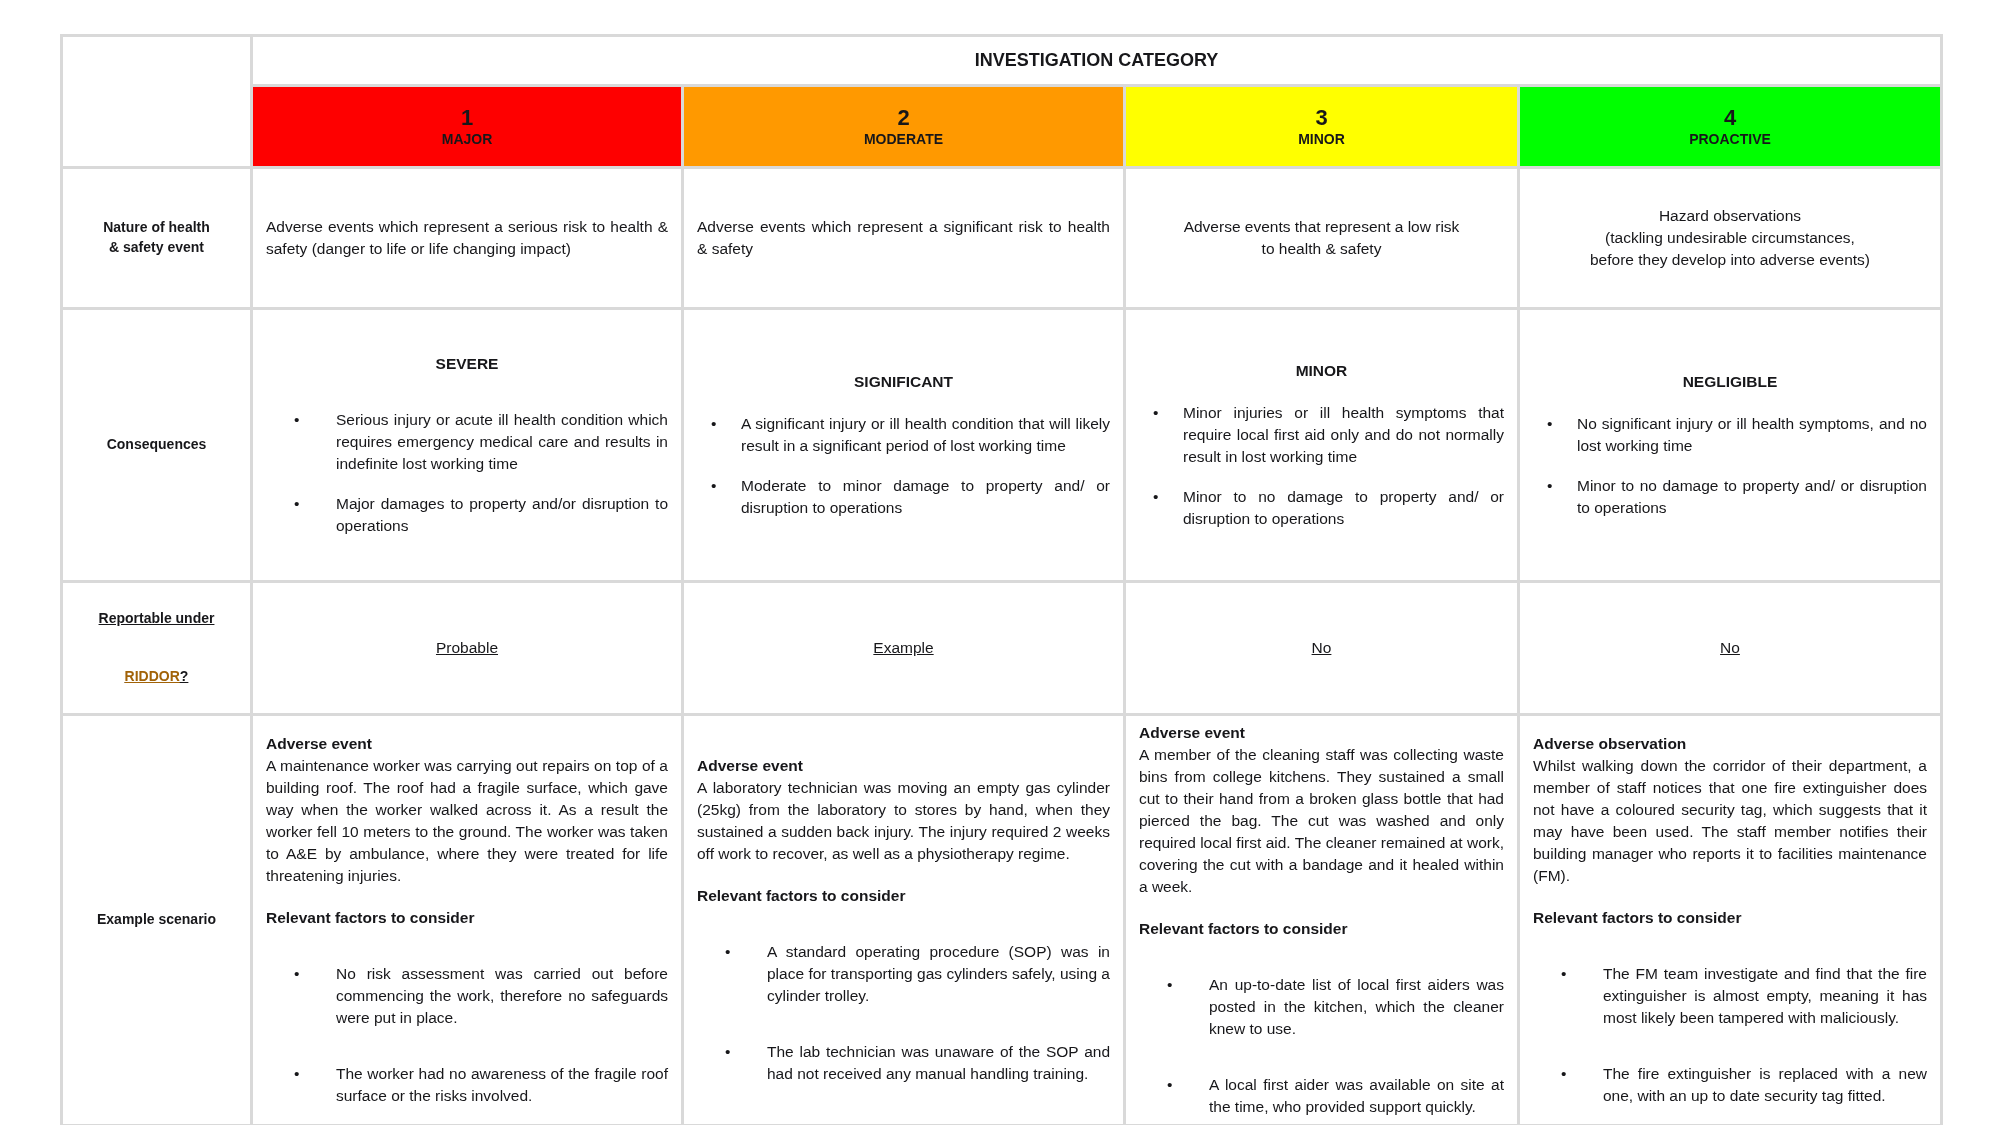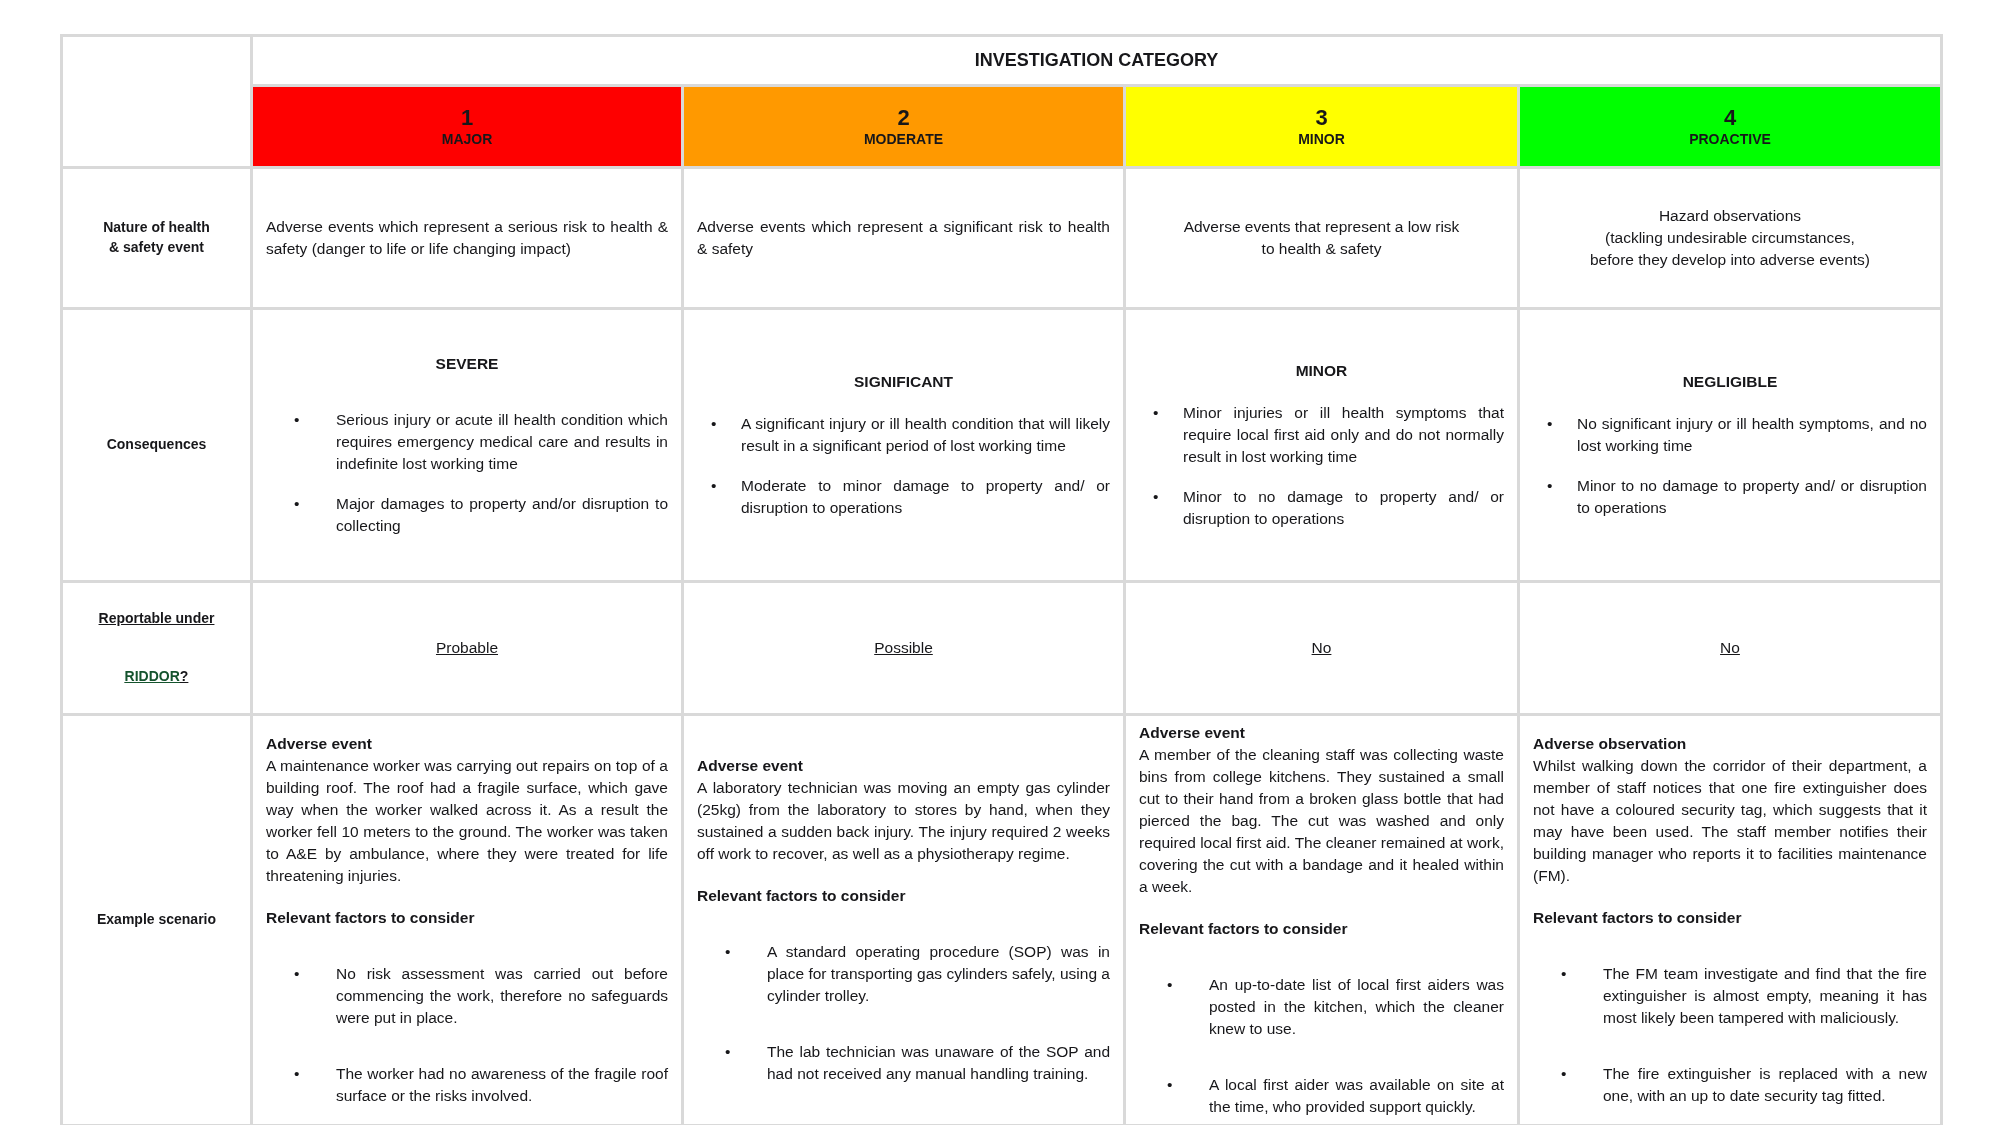--- a/index.html
+++ b/index.html
@@ -91,21 +91,21 @@
 (tackling undesirable circumstances,
 before they develop into adverse events)</td>
   </tr>
 
   <tr class="r-cons">
     <th class="rowhdr">Consequences</th>
     <td class="cell">
       <div class="c-head">SEVERE</div>
       <ul class="bullets spaced deep">
         <li>Serious injury or acute ill health condition which requires emergency medical care and results in indefinite lost working time</li>
-        <li>Major damages to property and/or disruption to collecting</li>
+        <li>Major damages to property and/or disruption to operations</li>
       </ul>
     </td>
     <td class="cell">
       <div class="c-head">SIGNIFICANT</div>
       <ul class="bullets spaced">
         <li>A significant injury or ill health condition that will likely result in a significant period of lost working time</li>
         <li>Moderate to minor damage to property and/ or disruption to operations</li>
       </ul>
     </td>
     <td class="cell">
@@ -121,25 +121,25 @@
         <li>No significant injury or ill health symptoms, and no lost working time</li>
         <li>Minor to no damage to property and/ or disruption to operations</li>
       </ul>
     </td>
   </tr>
 
   <tr class="r-riddor">
     <th class="rowhdr">
       <div>Reportable under</div>
       <div>
-        <a class="link" href="#" style="color: #14532d; margin-top: 27px;">RIDDOR</a><span>?</span>
+        <a class="link" href="#" style="color: #a16207; margin-top: 27px;">RIDDOR</a><span>?</span>
       </div>
     </th>
     <td class="cell center">Probable</td>
-    <td class="cell center">Possible</td>
+    <td class="cell center">Example</td>
     <td class="cell center">No</td>
     <td class="cell center">No</td>
   </tr>
 
   <tr class="r-example">
     <th class="rowhdr">Example scenario</th>
     <td class="cell">
       <div class="ex-head">Adverse event</div>
       <p class="ex-para">A maintenance worker was carrying out repairs on top of a building roof. The roof had a fragile surface, which gave way when the worker walked across it. As a result the worker fell 10 meters to the ground. The worker was taken to A&amp;E by ambulance, where they were treated for life threatening injuries.</p>
       <div class="ex-head">Relevant factors to consider</div>

